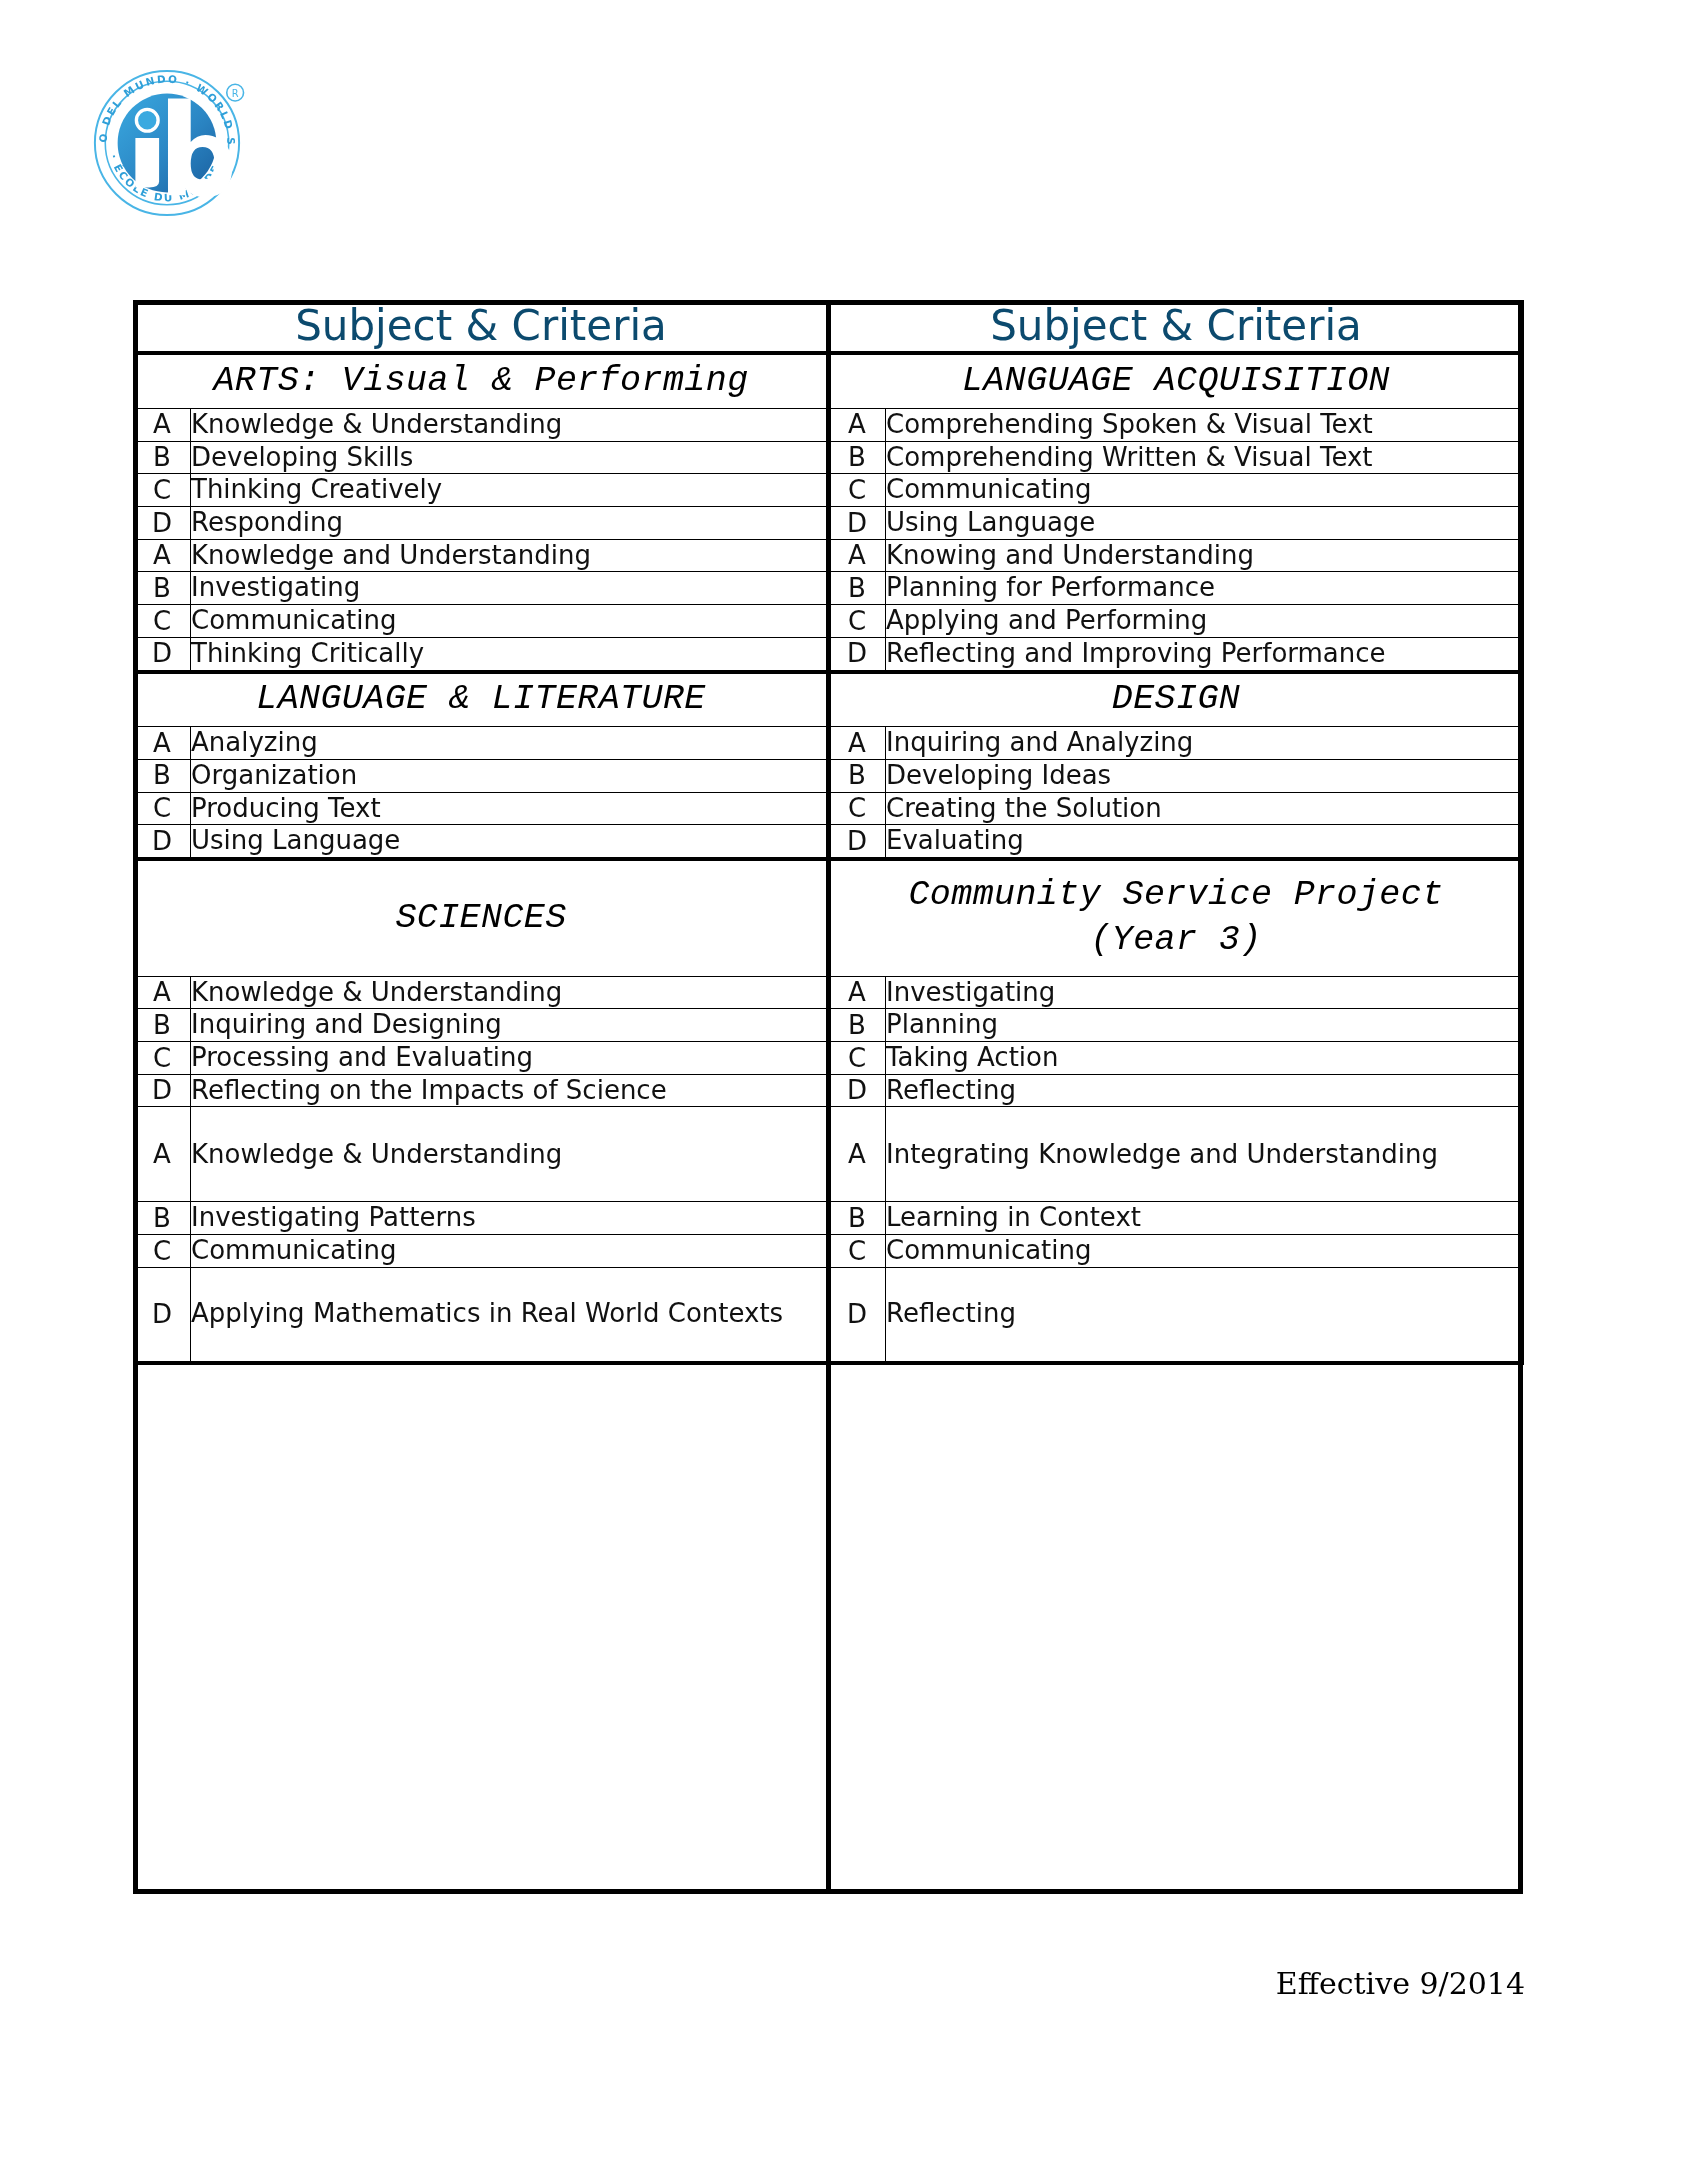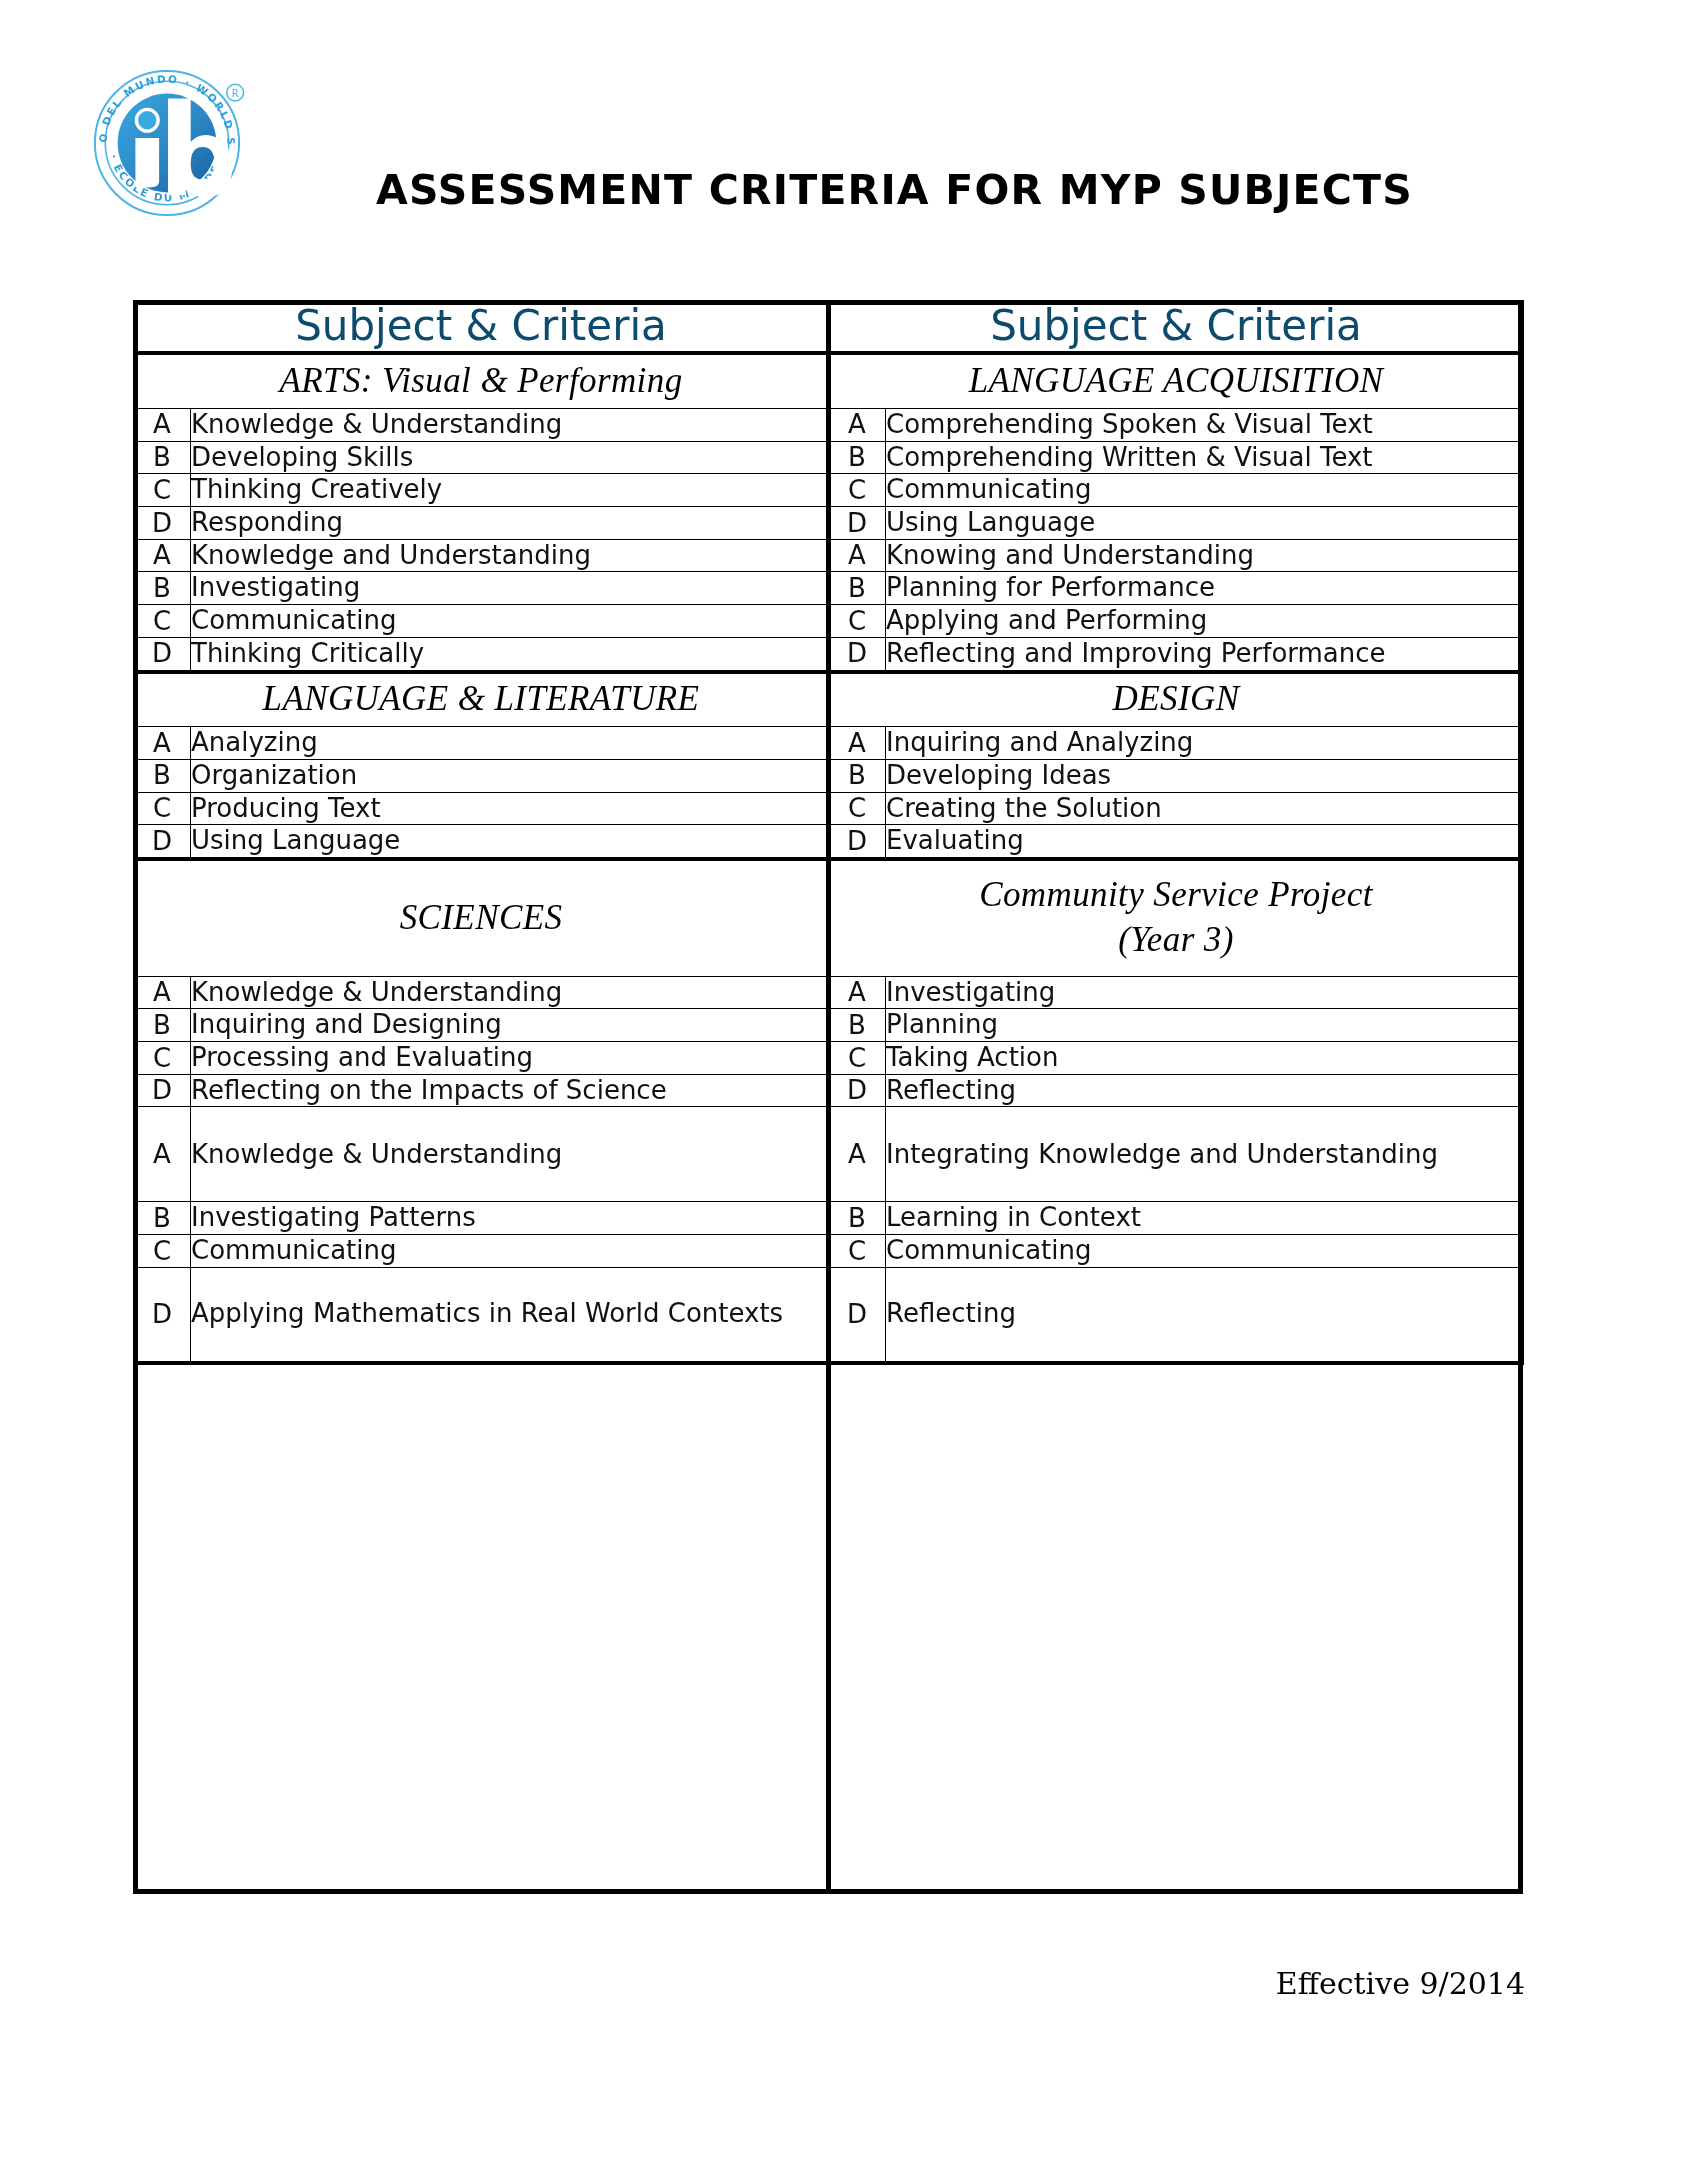--- a/index.html
+++ b/index.html
@@ -98,21 +98,21 @@
   }
   .crit-cell {
     font-family: "DejaVu Sans", sans-serif;
     font-size: 26px;
     line-height: 1.22;
     padding: 5px 0 7px 12px;
     color: #111;
   }
   .subject-cell {
     text-align: center;
-    font-family: Liberation Serif, serif;
+    font-family: Liberation Mono, monospace;
     font-style: italic;
     font-size: 35px;
     line-height: 1.28;
     letter-spacing: 0.4px;
     padding: 6px 6px 10px 6px;
     color: #000;
   }
   .subject-cell.align-top {
     vertical-align: top;
     padding-top: 10px;
@@ -185,21 +185,20 @@
       <path d="M 82,36 h 23 v 44 q 9,-10 22,-6 q 20,6 20,31 q 0,30 -27,31 q -14,0 -20,-9 v 7 h -18 z
                M 105,102 q 0,16 12,16 q 12,0 12,-17 q 0,-16 -12,-16 q -12,0 -12,17 z" fill="#ffffff"></path>
 
       <g>
         <circle cx="150" cy="30" r="8.5" fill="none" stroke="#49b5e6" stroke-width="1.6"></circle>
         <text x="150" y="34" font-family="'DejaVu Sans', sans-serif" font-size="10" text-anchor="middle" fill="#49b5e6">R</text>
       </g>
     </svg>
   </div>
 
-  <div id="doc-title">ASSESSMENT CRITERIA FOR MYP SUBJECTS</div>
 </div>
 
 <div id="table-wrap"></div>
 <div id="center-divider"></div>
 
 <table id="criteria-table">
   <colgroup>
     <col class="col-letter">
       <col class="col-text">
     <col class="col-letter">

